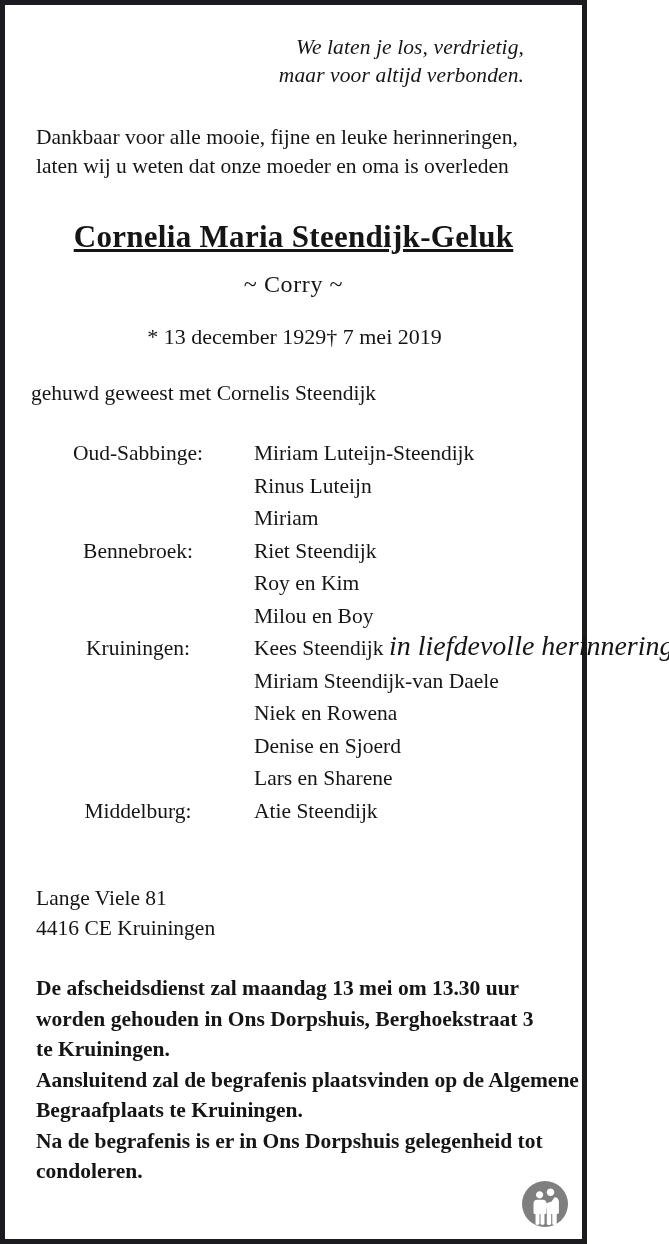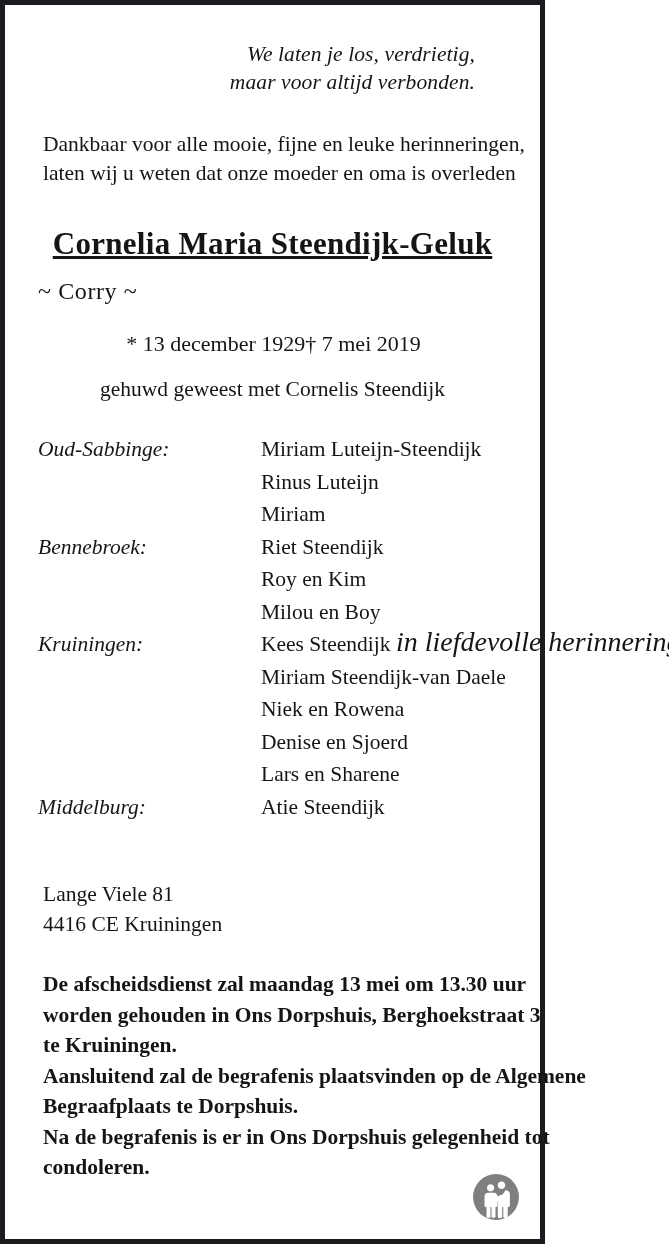--- a/index.html
+++ b/index.html
@@ -11,25 +11,25 @@
     width: 669px;
     height: 1244px;
     font-family: "Liberation Serif", "DejaVu Serif", serif;
     color: #151515;
     overflow: hidden;
   }
 
   .card {
     position: relative;
     box-sizing: border-box;
-    width: 545px;
+    width: 587px;
     height: 1244px;
     background: #ffffff;
     border: 5px solid #1c1b1f;
-    padding: 7px;
+    padding: 0;
   }
 
   .inner {
     position: relative;
     box-sizing: border-box;
     width: 100%;
     height: 100%;
     padding: 0 26px;
   }
 
@@ -60,62 +60,61 @@
     margin-top: 38px;
     text-align: center;
     font-weight: bold;
     font-size: 31px;
     letter-spacing: .3px;
     white-space: nowrap;
     text-decoration: underline;
   }
   .nickname {
     margin-top: 16px;
-    text-align: left;
+    text-align: center;
     font-size: 24px;
     letter-spacing: .6px;
     white-space: nowrap;
   }
 
   
   .dates {
     margin-top: 26px;
     display: flex;
     justify-content: center;
     font-size: 22px;
     padding-left: 24px;
     padding-right: 22px;
     white-space: nowrap;
   }
 
   
   .spouse {
-    margin-top: 20px;
-    text-align: center;
+    margin-top: 31px;
+    text-align: left;
     font-size: 21.5px;
     white-space: nowrap;
   }
 
   
   .family {
     margin-top: 30px;
     font-size: 21.5px;
     line-height: 30.5px;
   }
   .fam-row {
     display: flex;
     align-items: baseline;
   }
   .fam-place {
     width: 214px;
-    text-align: left;
+    text-align: center;
     padding-right: 9px;
     flex: 0 0 214px;
     white-space: nowrap;
-    font-style: italic;
   }
   .fam-name {
     flex: 1 1 auto;
     white-space: nowrap;
   }
   .fam-note {
     font-style: italic;
     font-size: 28px;
   }
 
@@ -227,21 +226,21 @@
     <div class="address">
       <div>Lange Viele 81</div>
       <div>4416 CE  Kruiningen</div>
     </div>
 
     <div class="service">
       <div>De afscheidsdienst zal maandag 13 mei om 13.30 uur</div>
       <div>worden gehouden in Ons Dorpshuis, Berghoekstraat 3</div>
       <div>te Kruiningen.</div>
       <div>Aansluitend zal de begrafenis plaatsvinden op de Algemene</div>
-      <div>Begraafplaats te Dorpshuis.</div>
+      <div>Begraafplaats te Kruiningen.</div>
       <div>Na de begrafenis is er in Ons Dorpshuis gelegenheid tot</div>
       <div>condoleren.</div>
     </div>
 
     <div class="logo">
       <svg viewBox="0 0 50 50" width="50" height="50" aria-hidden="true">
         <circle cx="25" cy="25" r="23" fill="#7f7f7f"></circle>
         <path d="M30.5 9.5c2.2 0 3.7 1.7 3.7 3.8 0 2.1-1.5 3.8-3.7 3.8s-3.7-1.7-3.7-3.8c0-2.1 1.5-3.8 3.7-3.8z" fill="#ffffff"></path>
         <path d="M34.6 18.2c2.6 0 4.3 1.8 4.3 4.6v10.4c0 1-.7 1.7-1.6 1.7h-.6v9.6c0 .9-.6 1.5-1.5 1.5h-1.4c-.9 0-1.5-.6-1.5-1.5v-9.6h-1.1v9.6c0 .9-.6 1.5-1.5 1.5h-1.4c-.9 0-1.5-.6-1.5-1.5V28.9l-6.6 2.8c-.9.4-1.9-.1-2.2-1l-.3-.8c-.3-.9.1-1.8 1-2.2l9.7-4.2c1.1-.5 2-.8 3-.8z" fill="#ffffff"></path>
         <path d="M19.6 12.2c2.1 0 3.6 1.6 3.6 3.6s-1.5 3.6-3.6 3.6-3.6-1.6-3.6-3.6 1.5-3.6 3.6-3.6z" fill="#ffffff"></path>

